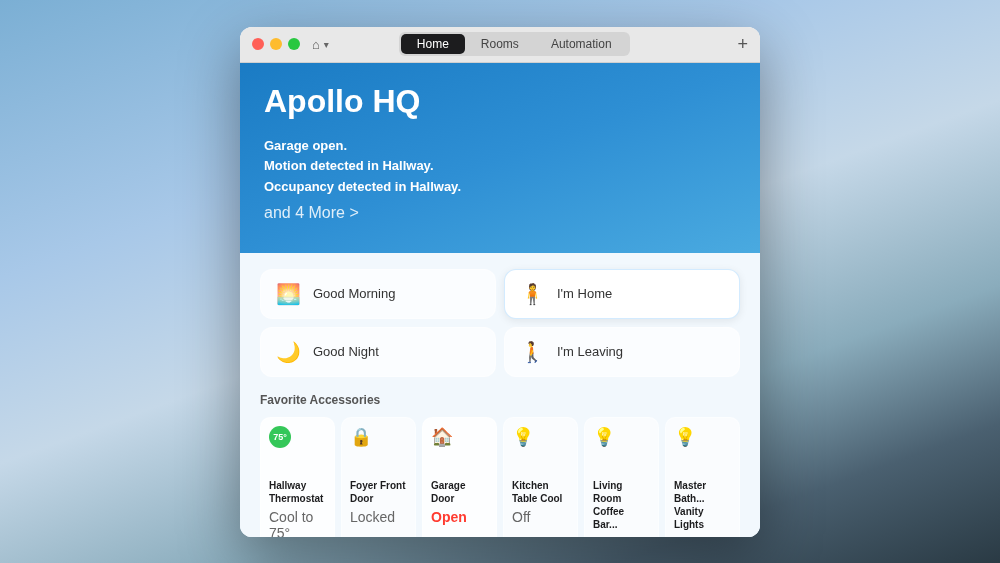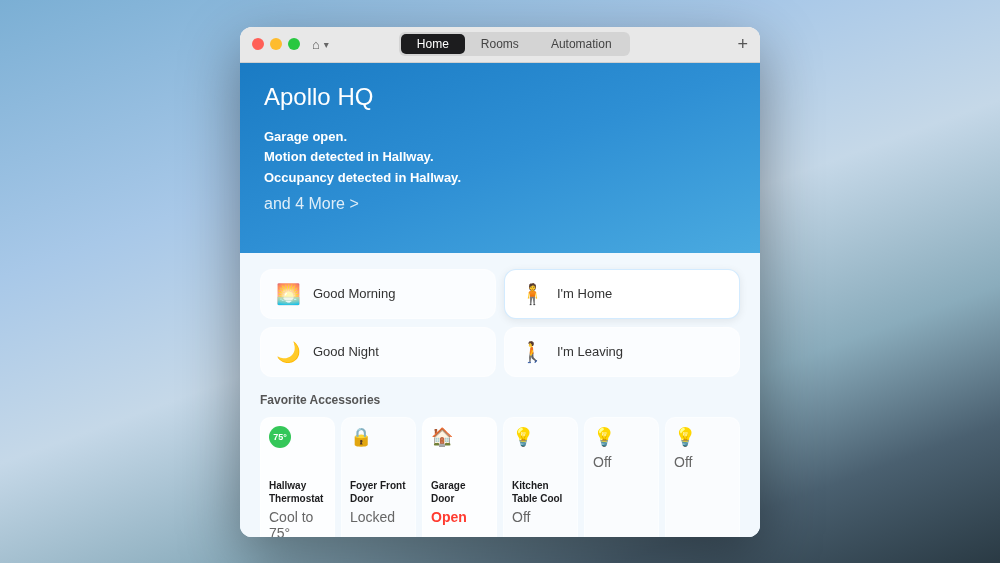--- a/index.html
+++ b/index.html
@@ -104,22 +104,22 @@
     }
 
     .hero {
       background: linear-gradient(160deg, #1a7bc4 0%, #2e8fd4 50%, #4aaae0 100%);
       padding: 20px 24px 24px;
       color: white;
       min-height: 190px;
     }
 
     .hero-title {
-      font-size: 24px;
-      font-weight: 400;
+      font-size: 32px;
+      font-weight: 700;
       margin-bottom: 16px;
       color: #fff;
     }
 
     .hero-alert {
       font-size: 13px;
       line-height: 1.6;
       font-weight: 600;
       color: #fff;
     }
@@ -314,24 +314,26 @@
         </div>
 
         <div class="accessory-card">
           <span class="accessory-icon">💡</span>
           <span class="accessory-name">Kitchen Table Cool</span>
           <span class="accessory-status">Off</span>
         </div>
 
         <div class="accessory-card">
           <span class="accessory-icon">💡</span>
+          <span class="accessory-name">Living Room Coffee Bar...</span>
           <span class="accessory-status">Off</span>
         </div>
 
         <div class="accessory-card">
           <span class="accessory-icon">💡</span>
+          <span class="accessory-name">Master Bath... Vanity Lights</span>
           <span class="accessory-status">Off</span>
         </div>
       </div>
 
     </div>
   </div>
 </div>
 
 </body></html>

